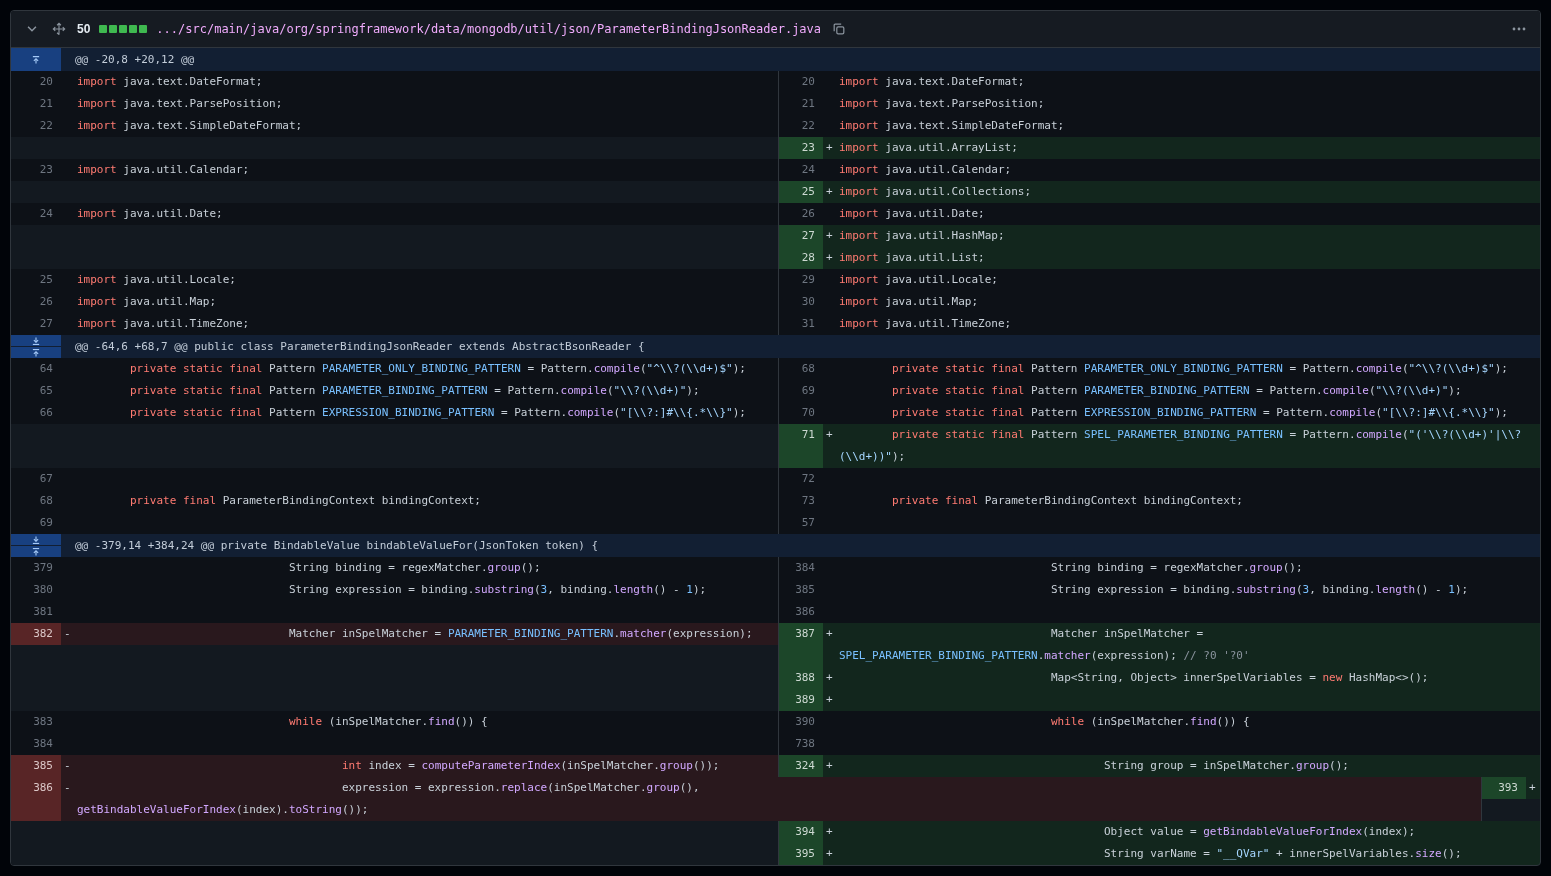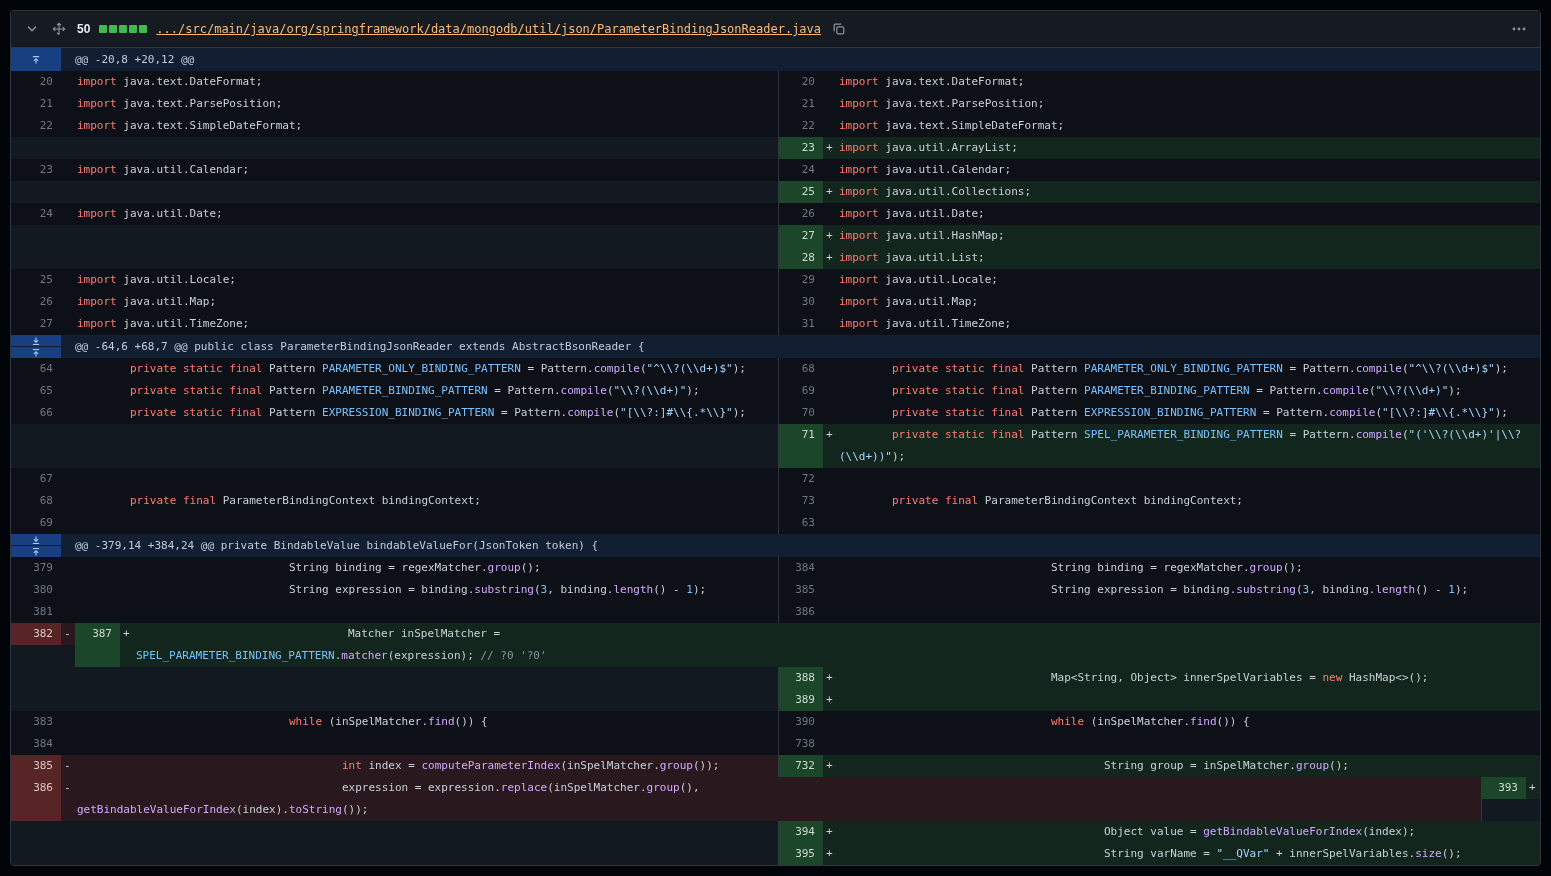--- a/index.html
+++ b/index.html
@@ -5,21 +5,21 @@
   *{box-sizing:border-box;}
   html,body{margin:0;padding:0;}
   body{width:1551px;height:876px;overflow:hidden;background:#010409;font-family:"Liberation Sans",sans-serif;}
   .page{padding:10px;}
   .card{border:1px solid #30363d;border-radius:4px;overflow:hidden;background:#0d1117;}
   .file-header{height:37px;display:flex;align-items:center;gap:9px;padding:0 12px;background:#161b22;border-bottom:1px solid #30363d;}
   .icon-btn{display:flex;align-items:center;justify-content:center;width:18px;height:18px;padding:0;border:0;background:transparent;color:#8b949e;cursor:pointer;}
   .count{font-size:12px;font-weight:700;color:#e6edf3;}
   .diffstat{display:flex;gap:2px;align-items:center;}
   .blk{width:8px;height:8px;border-radius:1px;background:#3fb950;display:inline-block;}
-  .path{font-family:"DejaVu Sans Mono","Liberation Mono",monospace;font-size:12px;color:#fdba74;text-decoration:underline;}
+  .path{font-family:"DejaVu Sans Mono","Liberation Mono",monospace;font-size:12px;color:#f0abfc;}
   .flex-spacer{flex:1;}
   .diff{font-family:"DejaVu Sans Mono","Liberation Mono",monospace;font-size:11px;color:#c9d1d9;}
   .hunk{display:flex;background:rgba(56,139,253,0.12);}
   .hunk-gutter{width:50px;flex:none;display:flex;flex-direction:column;}
   .expander{flex:1 1 0;display:flex;align-items:center;justify-content:center;border:0;padding:0;background:rgba(33,110,235,0.42);color:#a5c9f7;cursor:pointer;min-height:0;}
   .hunk-gutter .expander + .expander{margin-top:1px;}
   .hunk-text{flex:1;min-width:0;height:23px;line-height:23px;padding-left:14px;color:#c3cdd9;white-space:pre;overflow:hidden;}
   .row{display:flex;align-items:stretch;}
   .lnum{width:50px;flex:none;text-align:right;}
   .lnum .ln{padding-right:8px;color:#6e7681;}
@@ -484,21 +484,21 @@
           <div class="lnum">
             <div class="ln ctx">69</div>
           </div>
           <div class="sign">
             <div class="ln ctx"></div>
           </div>
           <div class="code">
             <div class="ln ctx"></div>
           </div>
           <div class="lnum rstart">
-            <div class="ln ctx">63</div>
+            <div class="ln ctx">57</div>
           </div>
           <div class="sign">
             <div class="ln ctx"></div>
           </div>
           <div class="code">
             <div class="ln ctx"></div>
           </div>
         </div>
         <div class="hunk">
           <div class="hunk-gutter">
@@ -585,20 +585,24 @@
         </div>
         <div class="row">
           <div class="lnum">
             <div class="ln del">382</div>
             <div class="ln empty"></div>
           </div>
           <div class="sign">
             <div class="ln del">-</div>
             <div class="ln empty"></div>
           </div>
+          <div class="code">
+            <div class="ln del"><span class="pl">                                </span><span class="pl">Matcher inSpelMatcher = </span><span class="cn">PARAMETER_BINDING_PATTERN</span><span class="pl">.</span><span class="fn">matcher</span><span class="pl">(expression);</span></div>
+            <div class="ln empty"></div>
+          </div>
           <div class="lnum rstart">
             <div class="ln add">387</div>
             <div class="ln add"></div>
           </div>
           <div class="sign">
             <div class="ln add">+</div>
             <div class="ln add"></div>
           </div>
           <div class="code">
             <div class="ln add"><span class="pl">                                </span><span class="pl">Matcher inSpelMatcher =</span></div>
@@ -689,21 +693,21 @@
           <div class="lnum">
             <div class="ln del">385</div>
           </div>
           <div class="sign">
             <div class="ln del">-</div>
           </div>
           <div class="code">
             <div class="ln del"><span class="pl">                                        </span><span class="kw">int</span><span class="pl"> index = </span><span class="fn">computeParameterIndex</span><span class="pl">(inSpelMatcher.</span><span class="fn">group</span><span class="pl">());</span></div>
           </div>
           <div class="lnum rstart">
-            <div class="ln add">732</div>
+            <div class="ln add">324</div>
           </div>
           <div class="sign">
             <div class="ln add">+</div>
           </div>
           <div class="code">
             <div class="ln add"><span class="pl">                                        </span><span class="pl">String group = inSpelMatcher.</span><span class="fn">group</span><span class="pl">();</span></div>
           </div>
         </div>
         <div class="row">
           <div class="lnum">

